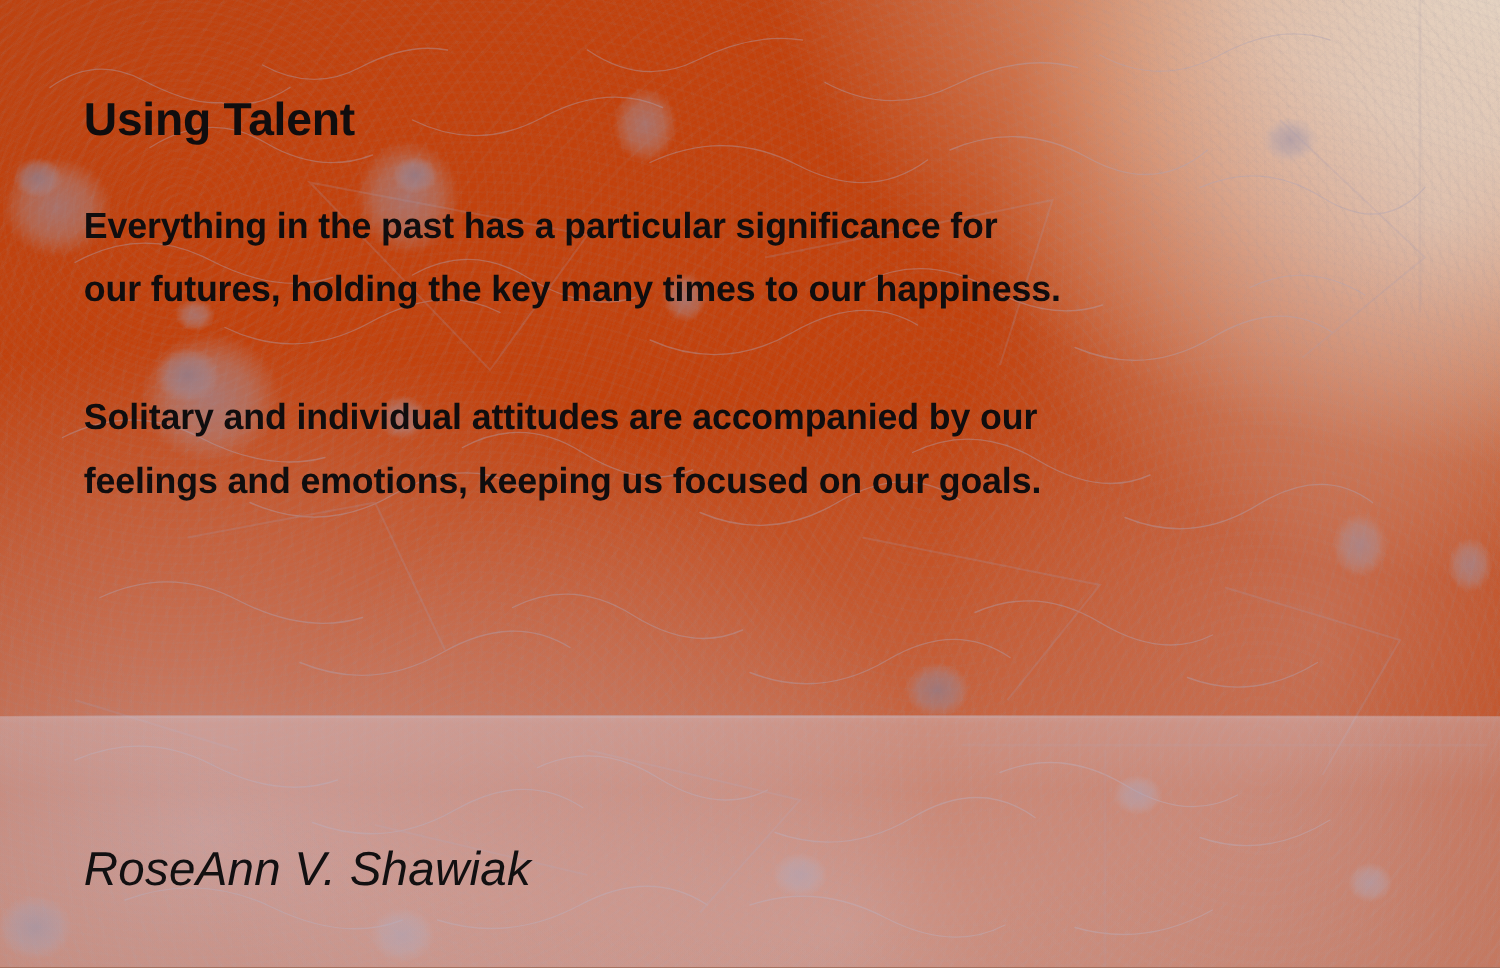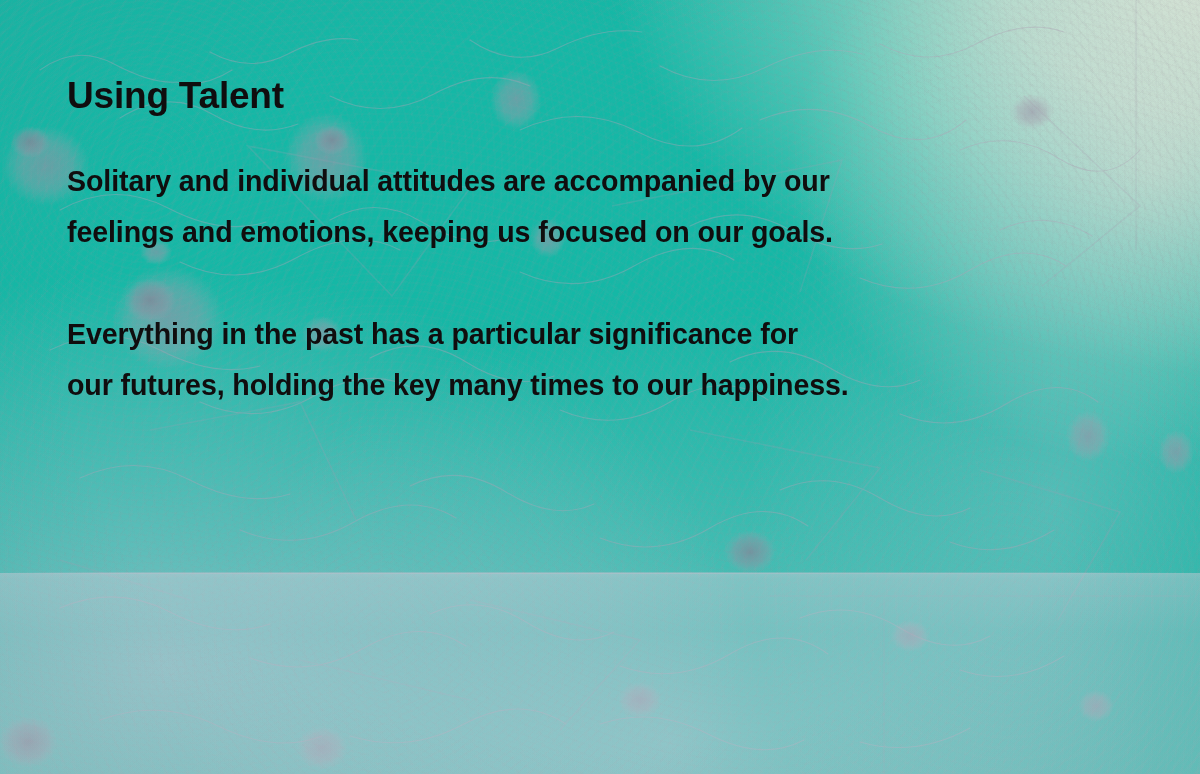--- a/index.html
+++ b/index.html
@@ -7,21 +7,21 @@
     margin: 0;
     padding: 0;
     background: #8a8a8a;
   }
 
   .poem-canvas {
     position: relative;
     width: 1200px;
     height: 774px;
     overflow: hidden;
-    background-color: #14b8a6;
+    background-color: #c2410c;
     font-family: "Liberation Sans", sans-serif;
     -webkit-font-smoothing: antialiased;
   }
 
   
 
   .tex {
     position: absolute;
     inset: 0;
     pointer-events: none;
@@ -271,27 +271,28 @@
   <div class="tex tex-seam"></div>
   <div class="tex tex-vignette"></div>
 
   <div class="content">
 
     <h1 class="poem-title">Using Talent</h1>
 
     <div class="poem-body">
 
       <div class="stanza">
+        <div class="poem-line">Everything in the past has a particular significance for</div>
+        <div class="poem-line">our futures, holding the key many times to our happiness.</div>
+      </div>
+
+      <div class="stanza">
         <div class="poem-line">Solitary and individual attitudes are accompanied by our</div>
         <div class="poem-line">feelings and emotions, keeping us focused on our goals.</div>
       </div>
 
-      <div class="stanza">
-        <div class="poem-line">Everything in the past has a particular significance for</div>
-        <div class="poem-line">our futures, holding the key many times to our happiness.</div>
-      </div>
-
 
     </div>
 
+    <div class="poem-author">RoseAnn V. Shawiak</div>
 
   </div>
 </div>
 
 </body></html>

